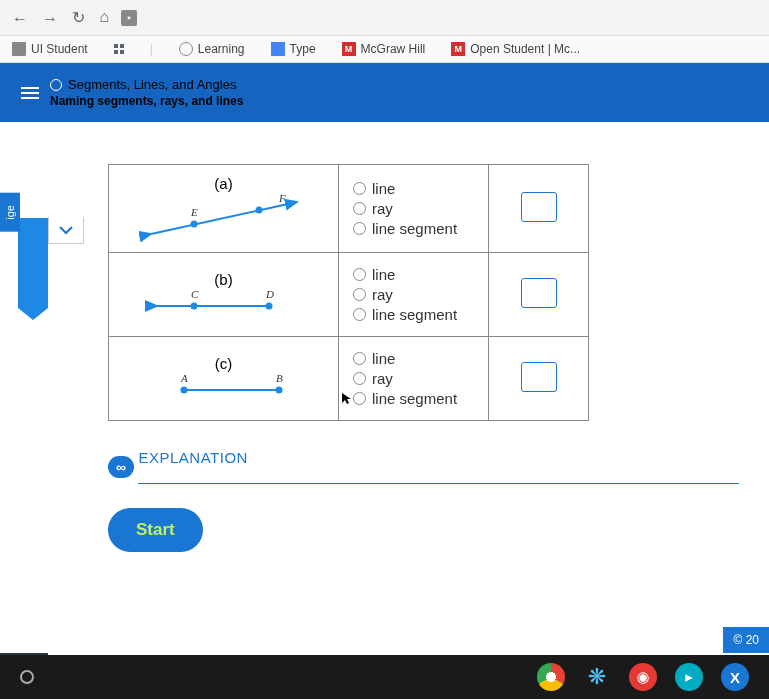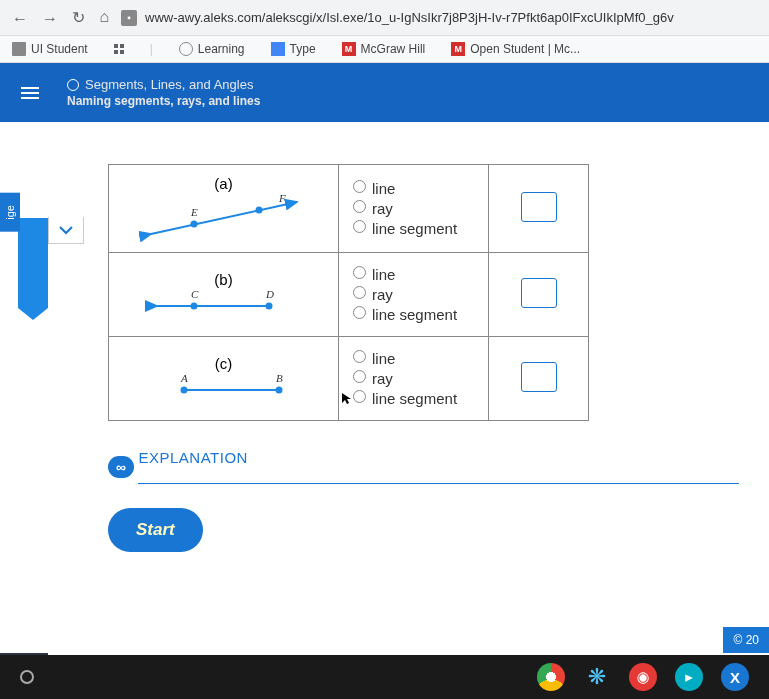--- a/index.html
+++ b/index.html
@@ -18,21 +18,21 @@
     .bm-icon.folder { background: #888; border-radius: 1px; }
     .bm-icon.dash { border: 1.5px solid #888; border-radius: 50%; }
     .bm-icon.m { background: #d32f2f; color: white; font-size: 9px; font-weight: bold; display: flex; align-items: center; justify-content: center; }
     .bm-icon.home { background: #4285f4; }
     .divider { color: #ccc; }
     .apps-icon { display: grid; grid-template-columns: repeat(2,4px); grid-template-rows: repeat(2,4px); gap: 2px; }
     .apps-icon span { background: #5f6368; }
     
     .content-area { background: #fff; height: 590px; position: relative; }
     
-    .lesson-header { background: #1565c0; color: #e5e5e5; padding: 14px 18px; display: flex; align-items: center; gap: 25px; }
+    .lesson-header { background: #1565c0; color: #000000; padding: 14px 18px; display: flex; align-items: center; gap: 8px; }
     .hamburger { display: flex; flex-direction: column; gap: 3px; cursor: pointer; padding: 3px; }
     .hamburger span { width: 18px; height: 2px; background: white; }
     .lesson-titles { flex: 1; }
     .breadcrumb-row { display: flex; align-items: center; gap: 6px; font-size: 13px; margin-bottom: 2px; }
     .circle-icon { width: 12px; height: 12px; border: 1.5px solid white; border-radius: 50%; }
     .lesson-title { font-size: 12px; font-weight: bold; }
     
     .side-tab { position: absolute; left: 0; top: 130px; background: #1976d2; color: white; writing-mode: vertical-rl; transform: rotate(180deg); padding: 12px 4px; font-size: 11px; z-index: 5; }
     .ribbon { position: absolute; left: 18px; top: 155px; width: 30px; height: 90px; background: #1e88e5; z-index: 3; }
     .ribbon::after { content: ''; position: absolute; bottom: -12px; left: 0; border-left: 15px solid transparent; border-right: 15px solid transparent; border-top: 12px solid #1e88e5; }
@@ -40,35 +40,35 @@
     .collapse-tab { position: absolute; left: 48px; top: 154px; background: white; border: 1px solid #ccc; border-top: none; padding: 5px 10px; color: #1976d2; font-size: 14px; cursor: pointer; z-index: 4; }
     
     .main-panel { margin-left: 48px; background: white; padding: 30px 30px 20px 60px; height: 100%; position: relative; }
     
     table.figure-table { border-collapse: collapse; margin-top: 12px; }
     table.figure-table th, table.figure-table td { border: 1px solid #888; padding: 10px 14px; text-align: center; font-size: 15px; vertical-align: middle; }
     table.figure-table th { font-weight: normal; }
     .fig-cell { width: 230px; text-align: left; padding: 18px 10px; }
     .row-label { display: inline-block; width: 30px; font-size: 15px; }
     .type-cell { width: 150px; text-align: left; padding: 12px 16px; }
-    .type-opt { display: flex; align-items: flex-start; gap: 6px; margin: 3px 0; font-size: 15px; color: #333; }
+    .type-opt { display: flex; align-items: center; gap: 6px; margin: 3px 0; font-size: 15px; color: #333; }
     .radio { width: 13px; height: 13px; border: 1.5px solid #888; border-radius: 50%; cursor: pointer; flex-shrink: 0; }
     .write-cell { width: 100px; }
     .input-box { width: 36px; height: 30px; border: 1px solid #1976d2; border-radius: 3px; cursor: pointer; display: inline-block; }
     
     svg.figure { vertical-align: middle; }
     .pt-label { font-size: 11px; font-style: italic; fill: #333; font-family: 'Times New Roman', serif; }
     .geo-line { stroke: #1e88e5; stroke-width: 2; }
     .geo-point { fill: #1e88e5; }
     
     .explanation-row { display: flex; align-items: center; gap: 8px; margin-top: 28px; color: #1976d2; font-size: 15px; letter-spacing: 0.5px; cursor: pointer; }
     .infinity-badge { background: #1976d2; color: white; border-radius: 12px; padding: 3px 8px; font-size: 14px; font-weight: bold; }
     .exp-underline { border-bottom: 1px solid #1976d2; flex: 1; margin-left: -4px; padding-bottom: 17px; }
     
-    .start-btn { background: #1976d2; color: #fef9c3; border: none; border-radius: 22px; padding: 12px 28px; font-size: 17px; font-weight: bold; cursor: pointer; margin-top: 24px; font-style: italic; }
+    .start-btn { background: #1976d2; color: #bef264; border: none; border-radius: 22px; padding: 12px 28px; font-size: 17px; font-weight: bold; cursor: pointer; margin-top: 24px; }
     
     .copyright { position: absolute; bottom: 0; right: 0; background: #1976d2; color: white; padding: 6px 10px; font-size: 12px; }
     
     .taskbar { position: absolute; bottom: 0; left: 0; right: 0; height: 44px; background: #1a1a1a; display: flex; align-items: center; padding: 0 20px; gap: 18px; justify-content: flex-end; }
     .taskbar-left { margin-right: auto; }
     .tb-circle { width: 14px; height: 14px; border: 2px solid #aaa; border-radius: 50%; }
     .tb-icon { width: 28px; height: 28px; border-radius: 50%; display: flex; align-items: center; justify-content: center; font-size: 15px; }
     .chrome-i { background: radial-gradient(circle at center, #fff 25%, transparent 26%), conic-gradient(#ea4335 0 120deg, #fbbc05 120deg 240deg, #34a853 240deg 360deg); }
     .flower-i { color: #4fc3f7; font-size: 22px; }
     .red-i { background: #e53935; color: white; }
@@ -80,21 +80,20 @@
 
 <div class="browser-chrome">
   <div class="nav-btns">
     <span class="nav-btn">←</span>
     <span class="nav-btn">→</span>
     <span class="nav-btn">↻</span>
     <span class="nav-btn">⌂</span>
   </div>
   <div class="url-bar">
     <span class="url-icon">▪</span>
-    <span class="url-text">www-awy.aleks.com/alekscgi/x/Isl.exe/1o_u-IgNsIkr7j8P3jH-Iv-r7Pfkt6ap0IFxcUIkIpMf0_g6v</span>
   </div>
 </div>
 
 <div class="bookmarks">
   <div class="bookmark">
     <span class="bm-icon folder"></span>
     <span>UI Student</span>
   </div>
   <div class="apps-icon">
       <span></span>

